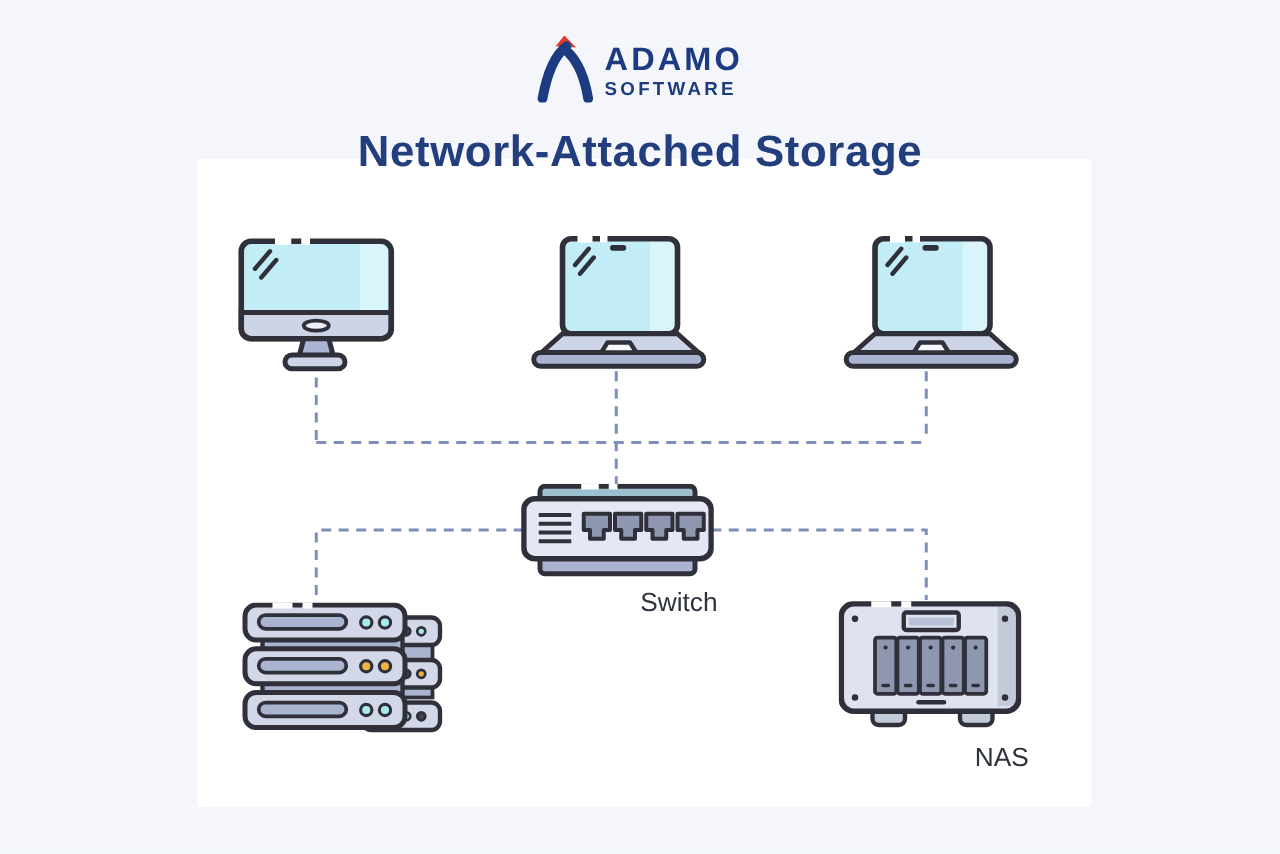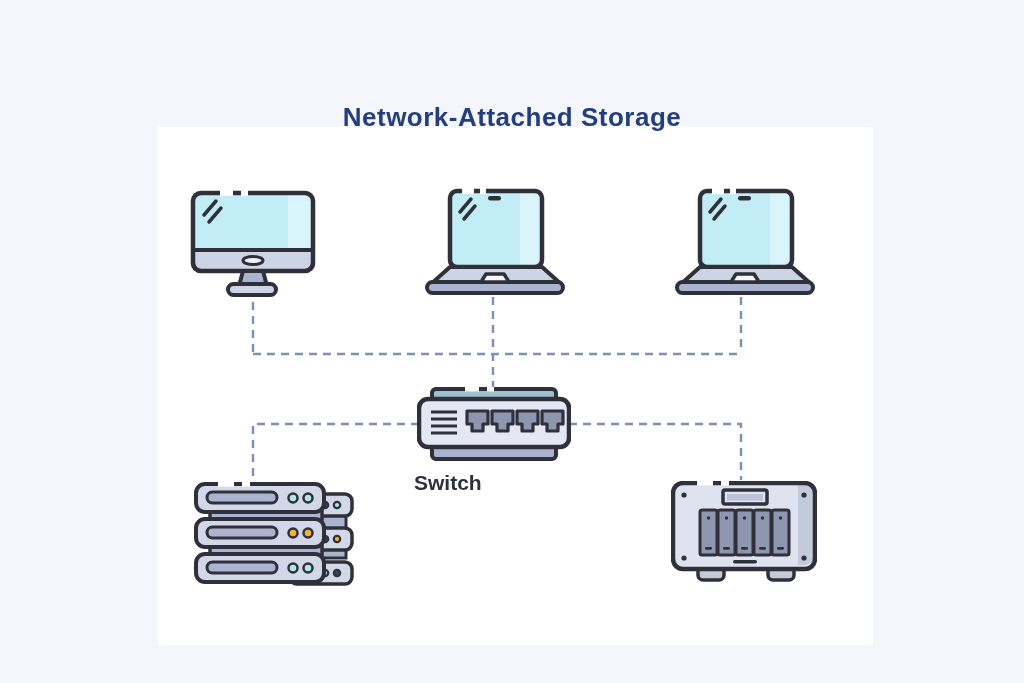--- a/index.html
+++ b/index.html
@@ -23,45 +23,56 @@
     font-size:15px; font-weight:bold; color:#1d3b80;
     letter-spacing:2.6px; line-height:1.0; margin-top:4px;
   }
   
   .panel {
     position:absolute; left:158px; top:127px; width:715px; height:518px;
     background:#ffffff;
   }
   .page-title {
     position:absolute; top:102px; left:0; width:1024px; text-align:center;
-    font-size:26px; font-weight:bold; color:#223e7c; letter-spacing:0.5px;
+    font-size:35px; font-weight:bold; color:#223e7c; letter-spacing:0.5px;
   }
   
   .device { position:absolute; }
   .device svg { display:block; }
   .dev-monitor  { left:190px; top:190px; }
   .dev-laptop1  { left:422px; top:188px; }
   .dev-laptop2  { left:672px; top:188px; }
   .dev-switch   { left:417px; top:387px; }
   .dev-servers  { left:190px; top:482px; }
   .dev-nas      { left:671px; top:481px; }
   .connectors { position:absolute; left:0; top:0; }
   .node-label {
-    position:absolute; width:160px; text-align:left;
-    font-size:21px; font-weight:bold; color:#2c313d;
+    position:absolute; width:160px; text-align:right;
+    font-size:21px; font-weight:normal; color:#2c313d;
   }
   .label-switch  { left:414px; top:471px; }
   .label-servers { left:194px; top:595px; }
   .label-nas     { left:663px; top:595px; }
 </style>
 </head>
 <body>
 
 <div class="stage">
 
+  <div class="logo-header">
+    <svg class="logo-mark" viewBox="0 0 54 60">
+      <polygon points="25,0 36,11 17,10" fill="#e23b2e"></polygon>
+      <path d="M5 58 C9 36 15 19 27 10" fill="none" stroke="#1d3b80" stroke-width="9" stroke-linecap="round"></path>
+      <path d="M29 16 C38 25 44 40 47 58" fill="none" stroke="#1d3b80" stroke-width="9" stroke-linecap="round"></path>
+    </svg>
+    <div class="logo-text">
+      <span class="brand-name">ADAMO</span>
+      <span class="brand-sub">SOFTWARE</span>
+    </div>
+  </div>
 
   <div class="panel"></div>
 
   <div class="page-title">Network-Attached Storage</div>
 
   <svg class="connectors" width="1024" height="683" viewBox="0 0 1024 683">
     <g fill="none" stroke="#7b8fb8" stroke-width="2.4" stroke-dasharray="8 6">
       <path d="M253 302 V353"></path>
       <path d="M493 297 V388"></path>
       <path d="M741 297 V353"></path>
@@ -208,14 +219,15 @@
           <rect x="70" y="66" width="7" height="2.8" rx="1.4"></rect>
           <rect x="88" y="66" width="7" height="2.8" rx="1.4"></rect>
           <rect x="106" y="66" width="7" height="2.8" rx="1.4"></rect>
       </g>
       <rect x="62" y="79" width="24" height="3.6" rx="1.8" fill="#30303a"></rect>
       <path d="M26 2 h16 M50 2 h8" stroke="#ffffff" stroke-width="5.5"></path>
     </svg>
   </div>
 
   <div class="node-label label-switch">Switch</div>
+  <div class="node-label label-nas">NAS</div>
 
 </div>
 
 </body></html>

